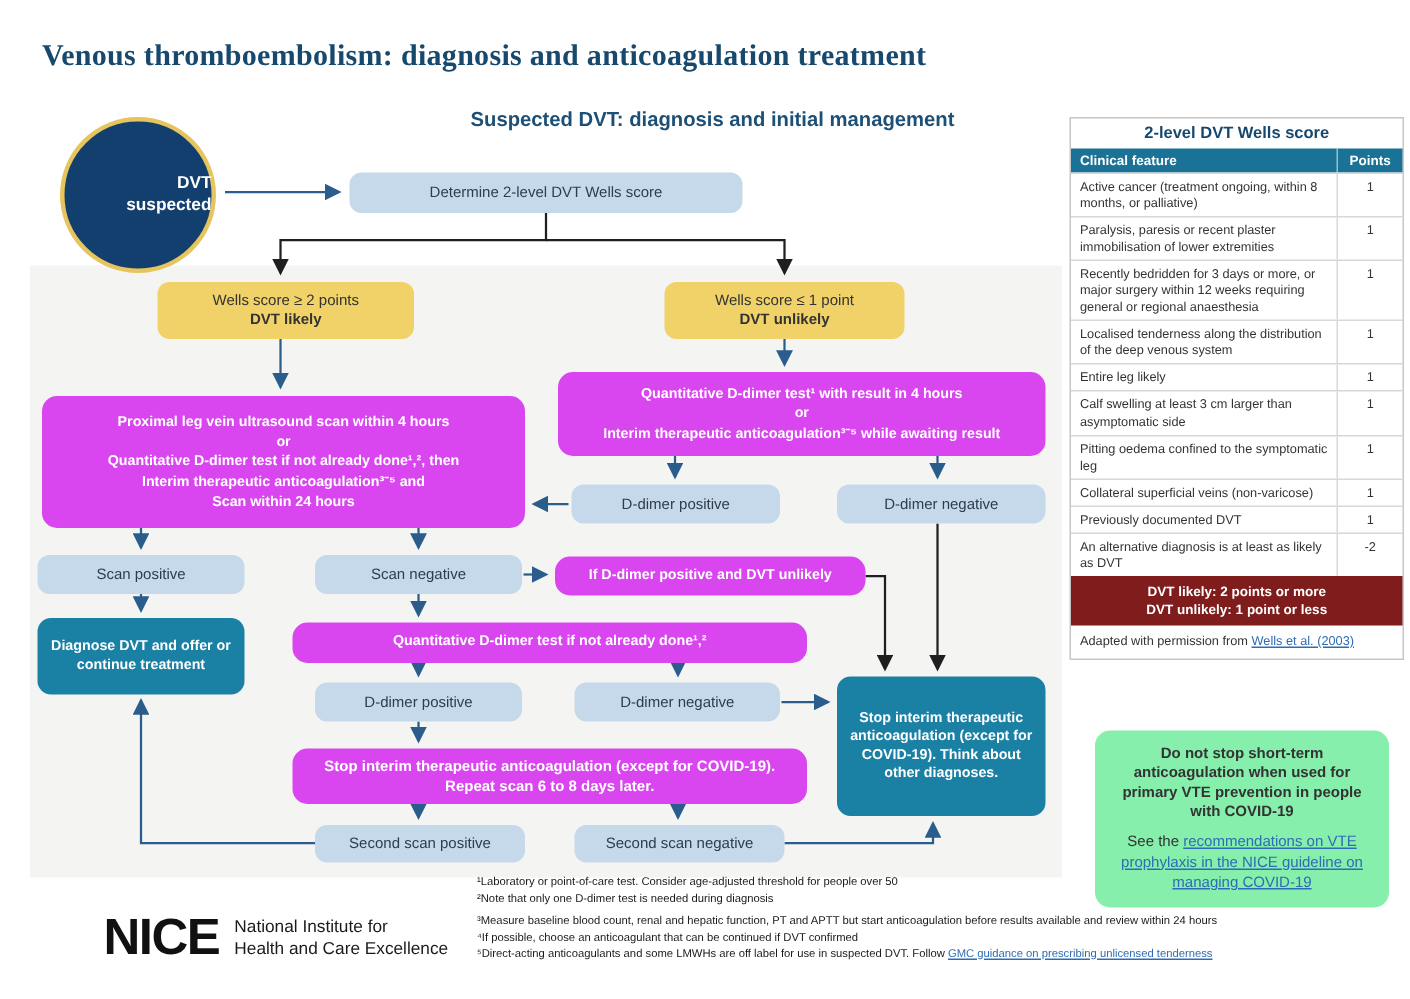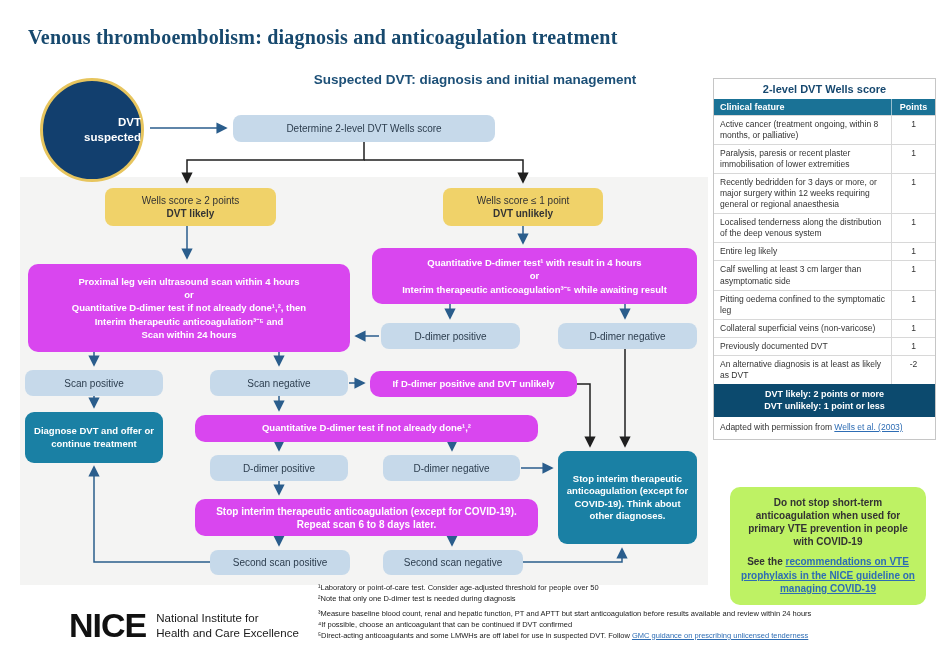--- a/index.html
+++ b/index.html
@@ -32,30 +32,30 @@
   
   .wtable { position:absolute; z-index:2; left:713px; top:78px; width:223px; background:#fff;
     border:1px solid #c6c6c6; font-size:8.5px; color:#333; }
   .wt-title { text-align:center; font-weight:700; color:#16486f; font-size:11px; padding:4px 2px; }
   .wt-head { display:flex; background:#1a7296; color:#fff; font-weight:700; font-size:9px; }
   .wt-head .f { flex:1; padding:3px 6px; }
   .wt-head .p { width:44px; text-align:center; padding:3px 0; border-left:1px solid rgba(255,255,255,.55); }
   .trow { display:flex; border-top:1px solid #d8d8d8; }
   .tfeature { flex:1; padding:3px 6px; line-height:1.3; }
   .tpoints { width:44px; border-left:1px solid #d8d8d8; text-align:center; padding-top:3px; }
-  .wt-footer { background:#0c4a6e; color:#fff; text-align:center; font-weight:700; font-size:9px;
+  .wt-footer { background:#7f1d1d; color:#fff; text-align:center; font-weight:700; font-size:9px;
     padding:4px 2px; line-height:1.4; }
   .wt-adapted { padding:5px 6px; line-height:1.35; }
 
   a.link, .link { color:#2e6db4; text-decoration:underline; cursor:pointer; }
 
   .covid { position:absolute; z-index:2; left:730px; top:487px; width:196px; min-height:113px;
-    background:#bef264; border-radius:10px; padding:9px 10px; text-align:center; }
+    background:#86efac; border-radius:10px; padding:9px 10px; text-align:center; }
   .covid .c1 { font-size:10px; font-weight:700; color:#333; line-height:1.3; margin-bottom:7px; }
-  .covid .c2 { font-size:10px; font-weight:700; color:#333; line-height:1.35; }
+  .covid .c2 { font-size:10px; font-weight:400; color:#333; line-height:1.35; }
 
   .footnotes { position:absolute; left:318px; top:583px; width:618px; font-size:7.5px;
     color:#1a1a1a; line-height:1.45; }
   .footnotes .grp2 { margin-top:4px; }
 
   .logo { position:absolute; left:28px; top:606px; display:flex; align-items:center;margin-left:41px; }
   .logo .mark { font-size:34px; font-weight:800; color:#111; letter-spacing:-1px; }
   .logo .words { margin-left:10px; font-size:11.5px; color:#1a1a1a; line-height:1.3; }
 </style>
 </head>

